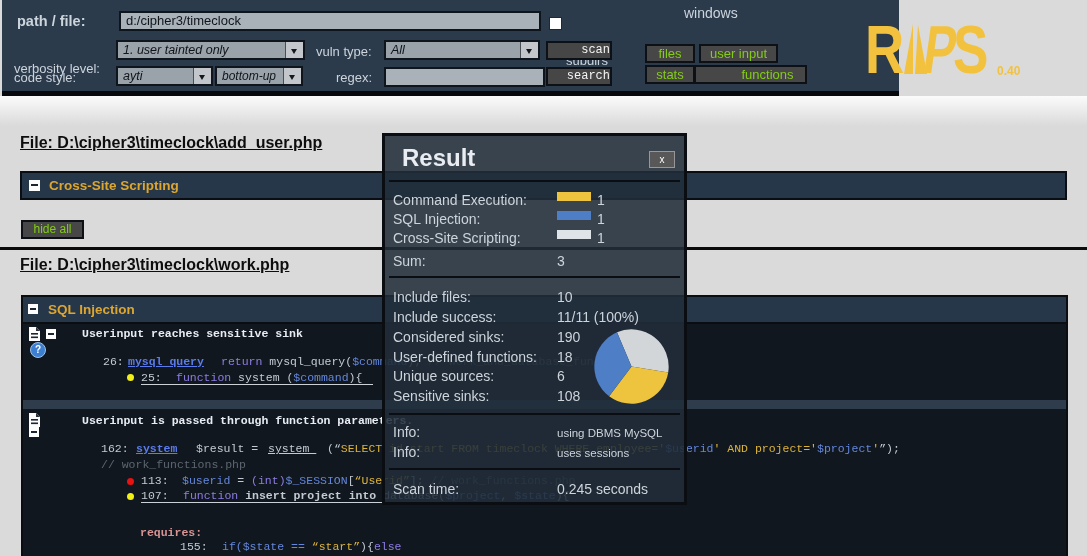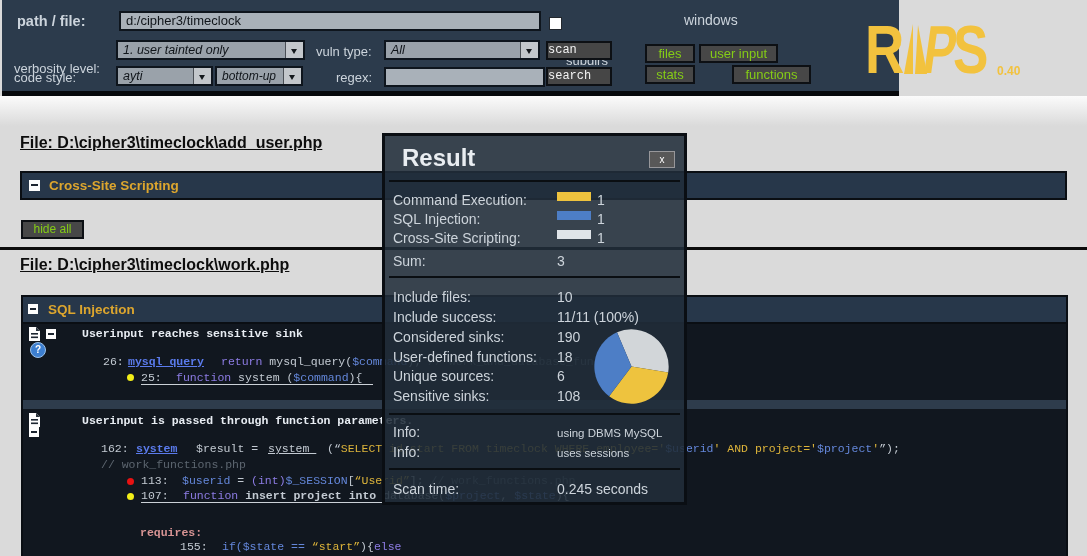--- a/index.html
+++ b/index.html
@@ -11,21 +11,21 @@
   #topbar .lbl{position:absolute;color:#ccd4dc;font-size:13px;white-space:nowrap;}
   .tinput{position:absolute;background:#a9b1b9;border:2px solid #0e151d;
     font-size:13px;color:#10151a;line-height:16px;padding:0 0 0 5px;white-space:nowrap;}
   .sel{position:absolute;background:#9aa2aa;border:2px solid #0e151d;font-size:12.5px;
     color:#10151a;}
   .sel .tx{position:absolute;left:5px;top:1px;white-space:nowrap;font-style:italic;}
   .sel .ar{position:absolute;right:0;top:0;bottom:0;width:17px;background:#c3c7cb;
     border-left:1px solid #4a4f55;}
   .sel .ar:after{content:"";position:absolute;left:5px;top:7px;border:3.5px solid transparent;
     border-top:5px solid #14181c;}
-  .dbtn{position:absolute;background:#464646;color:#f4f4f4;text-align:left;
+  .dbtn{position:absolute;background:#464646;color:#f4f4f4;text-align:right;
     border:2px solid #0d1014;font-family:"Liberation Mono",monospace;font-size:12px;}
   .wbtn{position:absolute;background:#474747;color:#84cc16;text-align:center;
     border:2px solid #0d1014;font-size:13px;}
   
   .fileh{position:absolute;left:20px;color:#0d0d0d;font-size:16px;font-weight:bold;
     text-decoration:underline;white-space:nowrap;}
   .vbar{position:absolute;background:#27374a;border:2px solid #0a0e13;}
   .vtitle{position:absolute;color:#dda62e;font-size:13.5px;font-weight:bold;white-space:nowrap;}
   .micon{position:absolute;background:#fdfdfd;}
   .micon:after{content:"";position:absolute;left:2px;right:2px;top:4px;height:2px;background:#1c2530;}
@@ -51,21 +51,21 @@
   #rwin .n1{position:absolute;left:212px;color:#cdd4db;font-size:14px;}
 </style>
 </head>
 <body>
 
 <div id="topbar">
   <div class="lbl" style="left:15px;top:13px;font-size:14.5px;font-weight:bold;">path / file:</div>
   <div class="tinput" style="left:117px;top:11px;width:413px;height:16px;">d:/cipher3/timeclock</div>
   <div class="abs" style="left:547px;top:17px;width:11px;height:11px;background:#fff;border:1px solid #23282e;"></div>
   <div class="lbl" style="left:564px;top:17px;margin-top:36px;">subdirs</div>
-  <div class="lbl" style="left:682px;top:12px;font-size:14px;">windows</div>
+  <div class="lbl" style="left:682px;top:5px;font-size:14px;">windows</div>
 
   <div class="lbl" style="left:12px;top:44px;margin-top:17px;">verbosity level:</div>
   <div class="sel" style="left:114px;top:40px;width:185px;height:16px;">
       <span class="tx">1. user tainted only</span>
       <span class="ar"></span>
     </div>
   <div class="lbl" style="left:314px;top:44px;">vuln type:</div>
   <div class="sel" style="left:382px;top:40px;width:152px;height:16px;">
       <span class="tx">All</span>
       <span class="ar"></span>
@@ -81,21 +81,21 @@
       <span class="tx" style="font-size:12px;">bottom-up</span>
       <span class="ar"></span>
     </div>
   <div class="lbl" style="left:334px;top:70px;">regex:</div>
   <div class="tinput" style="left:382px;top:67px;width:152px;height:16px;"></div>
   <div class="dbtn" style="left:544px;top:67px;width:62px;height:15px;line-height:15px;">search</div>
 
   <div class="wbtn" style="left:643px;top:44px;width:46px;height:15px;line-height:15px;">files</div>
   <div class="wbtn" style="left:697px;top:44px;width:75px;height:15px;line-height:15px;">user input</div>
   <div class="wbtn" style="left:643px;top:65px;width:46px;height:15px;line-height:15px;">stats</div>
-  <div class="wbtn" style="left:730px;top:65px;width:75px;height:15px;line-height:15px;">functions</div>
+  <div class="wbtn" style="left:692px;top:65px;width:75px;height:15px;line-height:15px;padding-left:34px;">functions</div>
 
   <svg class="abs" style="left:859px;top:23px;" width="170" height="54" viewBox="0 0 170 54">
     <g fill="#f2c23e">
       <text transform="translate(4,50) scale(0.80,1)" font-family="Liberation Sans" font-size="68" font-weight="bold">R</text>
       <polygon points="52,1 43,51 52,51"></polygon>
       <polygon points="57,2 54,51 66,51"></polygon>
       <text transform="translate(60,50) skewX(-8) scale(0.71,1)" font-family="Liberation Sans" font-size="68" font-weight="bold">P</text>
       <text transform="translate(92,50) scale(0.78,1)" font-family="Liberation Sans" font-size="68" font-weight="bold">S</text>
       <text x="136" y="52" font-family="Liberation Sans" font-size="12" font-weight="bold">0.40</text>
     </g>

